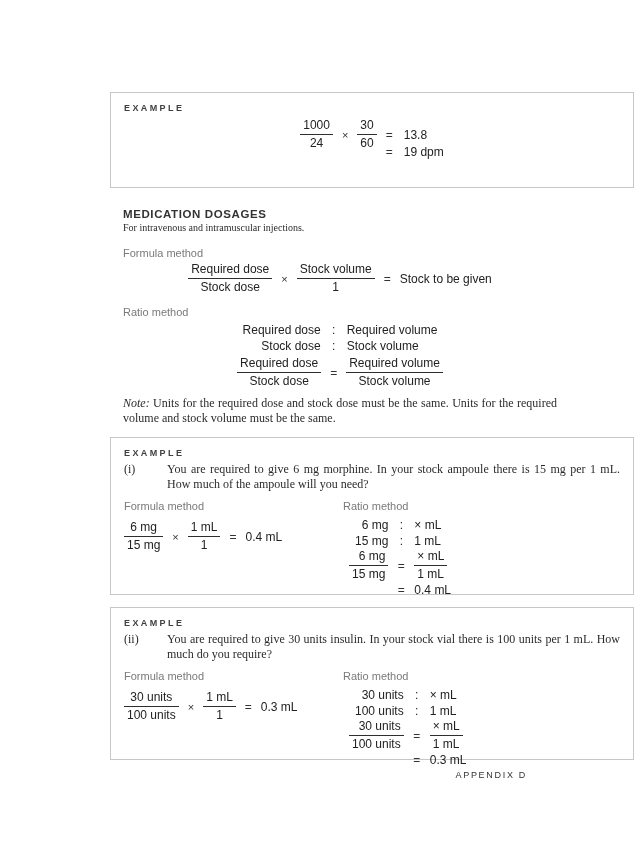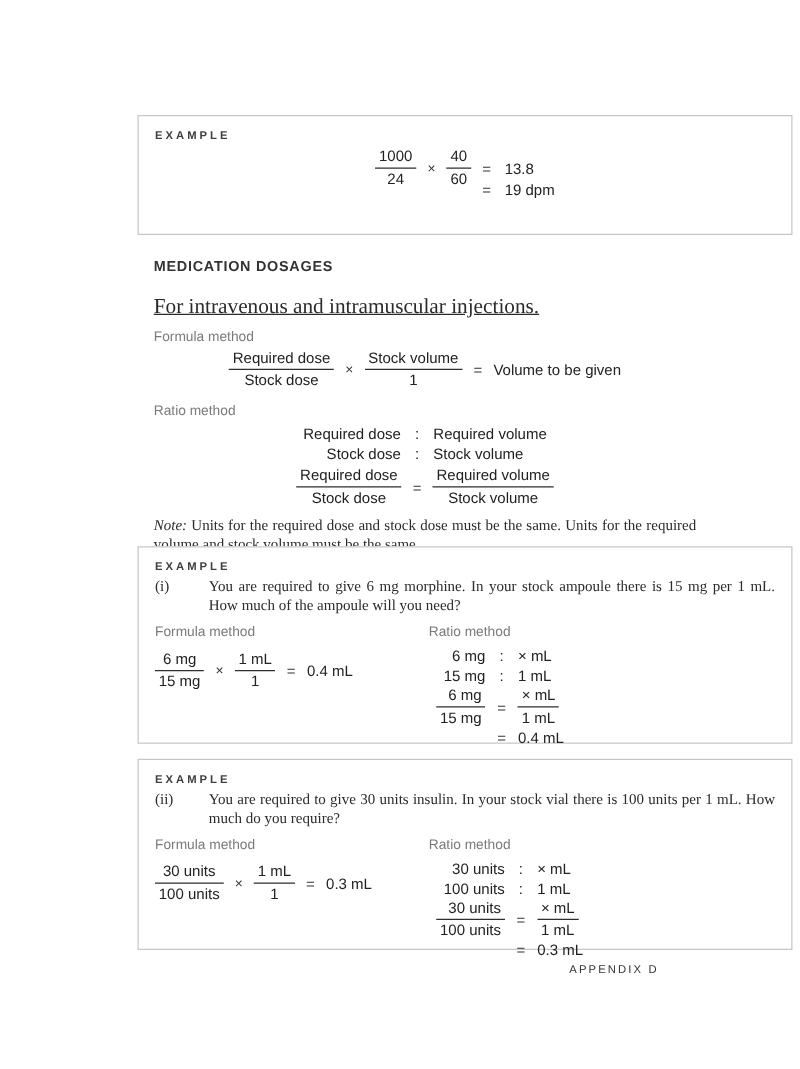--- a/index.html
+++ b/index.html
@@ -45,21 +45,21 @@
   
   .result-col { display:flex; flex-direction:column; gap:3px; transform:translateY(9px); }
   .result-line { display:flex; gap:11px; }
 
   
   #med-section { position:absolute; left:123px; top:208px; width:434px; }
   .sec-title {
     font-family:"Liberation Sans", sans-serif; font-size:11.5px; font-weight:bold;
     letter-spacing:0.6px; color:#333333;
   }
-  .sec-sub { font-size:17px; line-height:15px; margin-top:17px;text-decoration:underline; }
+  .sec-sub { font-size:10px; line-height:15px; margin-top:0; }
   .method-label {
     font-family:"Liberation Sans", sans-serif; font-size:11px; color:#7a7a7a;
   }
   #med-section .method-label { margin-top:12px; }
   .note { font-size:12px; line-height:15px; text-align:justify; margin-top:5px; }
   .note-label { font-style:italic; }
 
   .center-wrap { display:flex; justify-content:center; margin-top:5px; }
 
   .ratio-grid {
@@ -91,21 +91,21 @@
 
   <div class="example-box" id="box-drip">
     <div class="ex-label">EXAMPLE</div>
     <div class="formula-row formula-center math" style="margin-top:6px;">
       <span class="frac">
         <span class="num">1000</span>
         <span class="den">24</span>
       </span>
       <span class="times-sign">×</span>
       <span class="frac">
-        <span class="num">40</span>
+        <span class="num">30</span>
         <span class="den">60</span>
       </span>
       <span class="result-col">
         <span class="result-line">
           <span class="eq-sign">=</span>
           <span>13.8</span>
         </span>
         <span class="result-line">
           <span class="eq-sign">=</span>
           <span>19 dpm</span>
@@ -123,21 +123,21 @@
       <span class="frac">
         <span class="num">Required dose</span>
         <span class="den">Stock dose</span>
       </span>
       <span class="times-sign">×</span>
       <span class="frac">
         <span class="num">Stock volume</span>
         <span class="den">1</span>
       </span>
       <span class="eq-sign">=</span>
-      <span>Volume to be given</span>
+      <span>Stock to be given</span>
     </div>
 
 
     <div class="method-label">Ratio method</div>
 
     <div class="center-wrap">
       <div class="ratio-grid math">
         <span class="c1">Required dose</span>
         <span class="c2">:</span>
         <span class="c3">Required volume</span>

